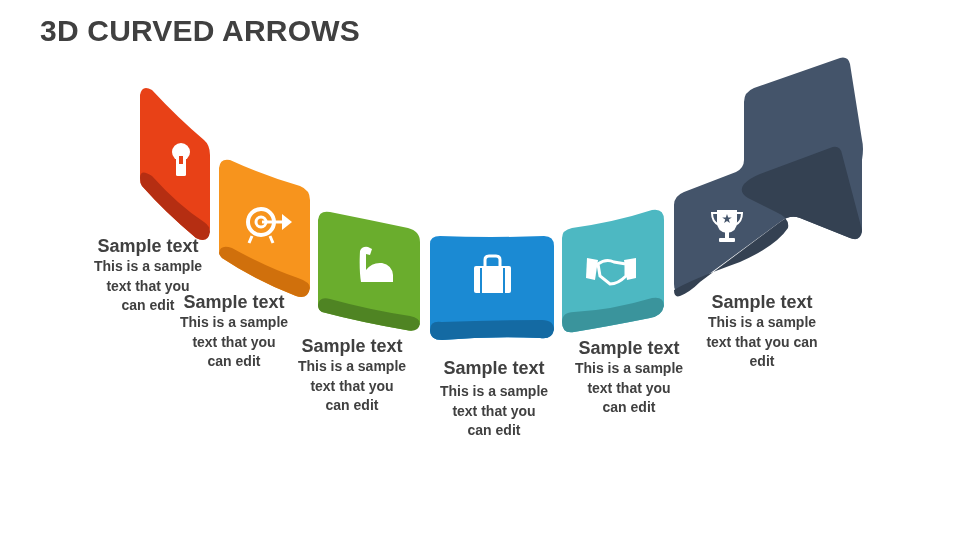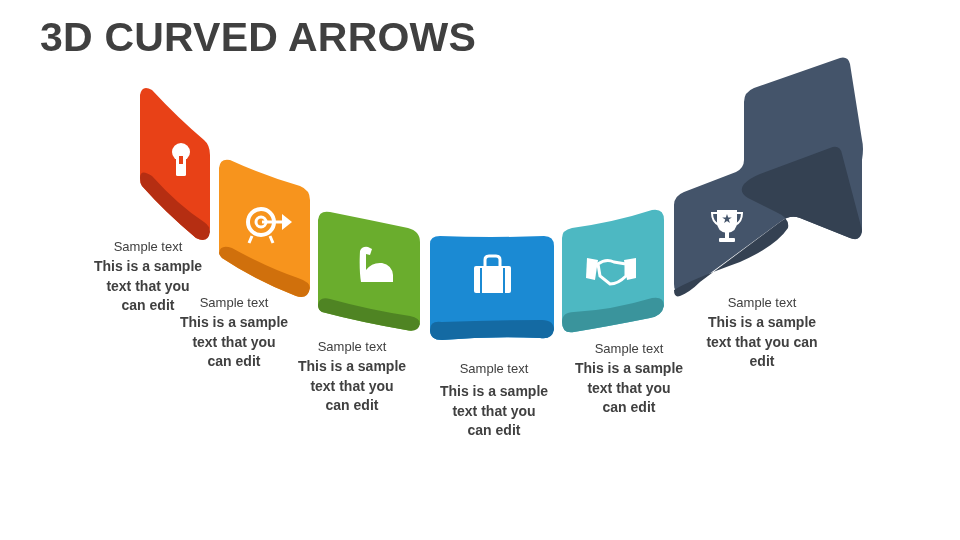--- a/index.html
+++ b/index.html
@@ -1,20 +1,20 @@
 <!DOCTYPE html>
 <html><head>
 <meta charset="utf-8">
 <style>
   html, body { margin: 0; padding: 0; }
   body { width: 960px; height: 540px; background: #ffffff; position: relative; overflow: hidden; font-family: "Liberation Sans", "DejaVu Sans", sans-serif; }
-  .title { position: absolute; left: 40px; top: 14px; font-size: 41px; font-weight: bold; color: #404040; letter-spacing: 0.2px; margin: 0; }
+  .title { position: absolute; left: 40px; top: 14px; font-size: 30px; font-weight: bold; color: #404040; letter-spacing: 0.2px; margin: 0; }
   svg.diagram { position: absolute; left: 0; top: 0; }
   .label { position: absolute; text-align: center; color: #404040; width: 110px; }
-  .label .head { font-weight: normal; font-size: 13px; line-height: 21px; }
+  .label .head { font-weight: bold; font-size: 18px; line-height: 21px; }
   .label .body { font-size: 14px; line-height: 19.5px; font-weight: bold; }
 </style>
 </head>
 <body>
 
 <h1 class="title">3D CURVED ARROWS</h1>
 
 <svg class="diagram" width="960" height="540" viewBox="0 0 960 540">
 
   <g>

